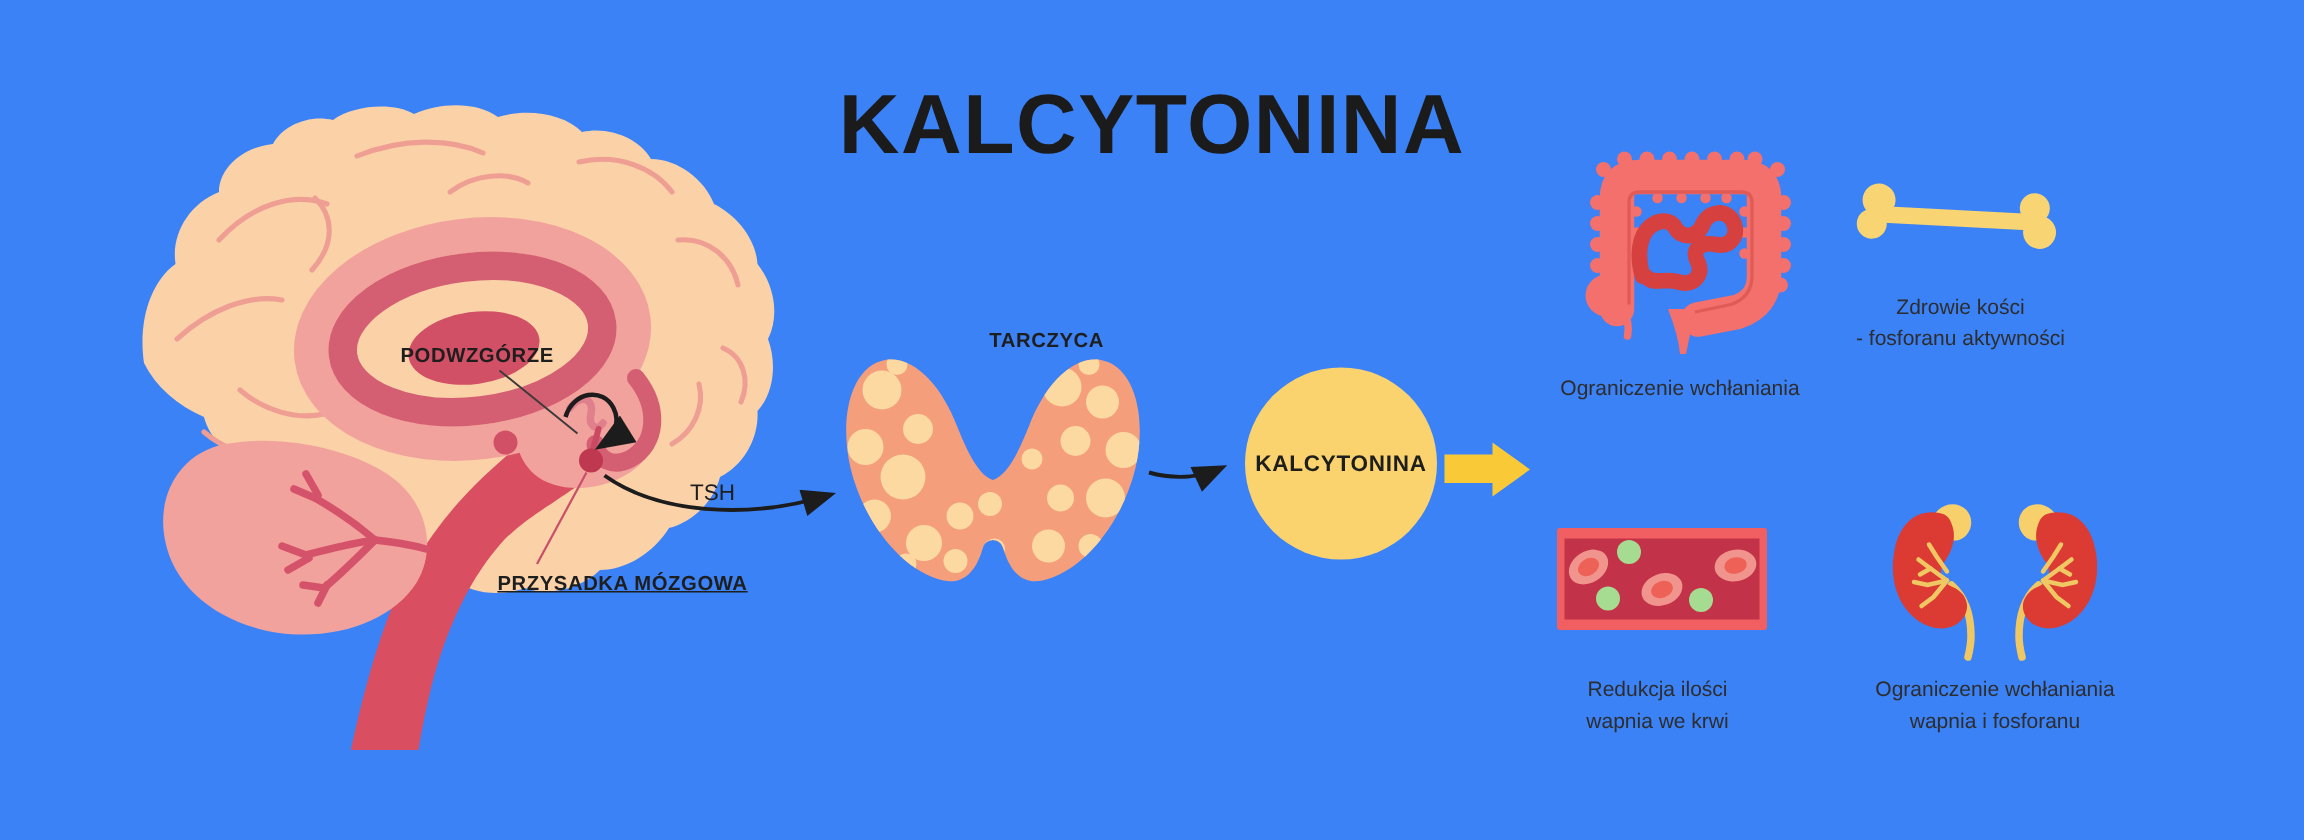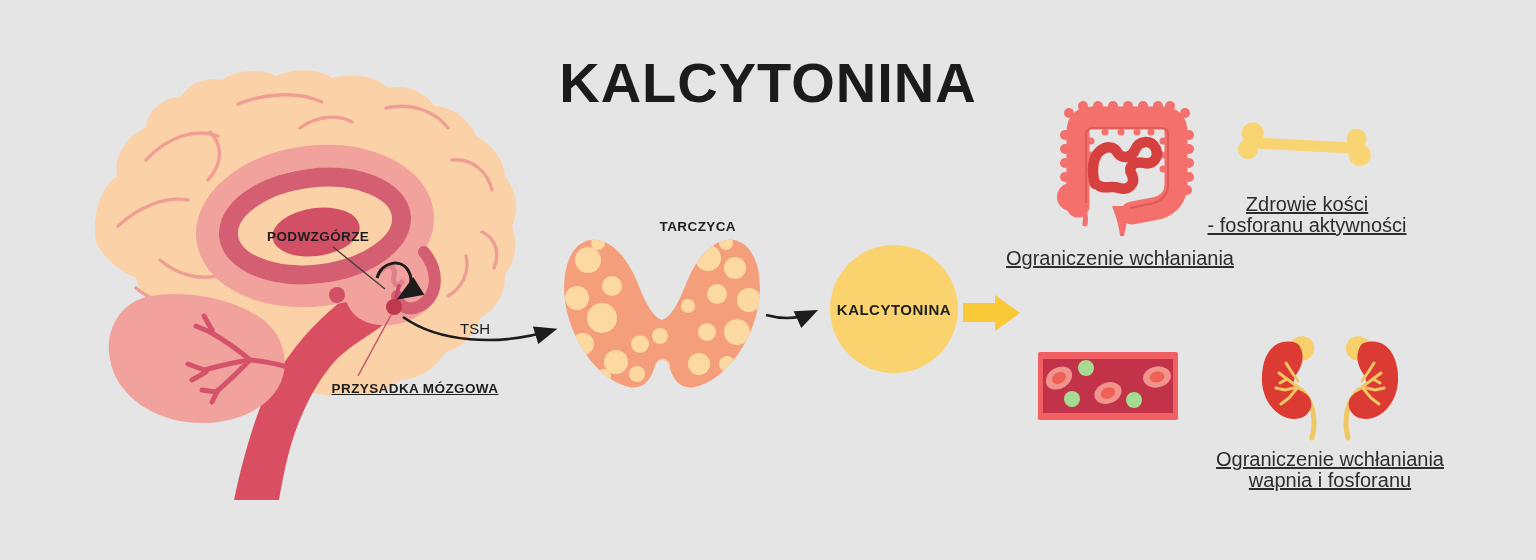--- a/index.html
+++ b/index.html
@@ -1,30 +1,30 @@
 <!DOCTYPE html>
 <html><head>
 <meta charset="utf-8">
 <style>
   html,body{margin:0;padding:0;background:#ffffff;}
   .stage{
-    position:relative;width:1536px;height:560px;background:#e5e5e5;
+    position:relative;width:1536px;height:560px;background:#3b82f6;
     font-family:"Liberation Sans", sans-serif;overflow:hidden;
   }
   .abs{position:absolute;}
   .title{
     left:0;top:50px;width:1536px;text-align:center;
     font-size:56px;font-weight:700;letter-spacing:1px;color:#1b1b1b;
   }
   .tag{
     font-size:13.5px;font-weight:700;letter-spacing:.4px;color:#1e1e1e;white-space:nowrap;
   }
   .tsh-tag{font-size:15px;font-weight:400;color:#1e1e1e;}
   .caption{
-    width:240px;text-align:center;font-size:20px;line-height:21px;color:#2d2d2d;text-decoration:underline;
+    width:240px;text-align:center;font-size:14px;line-height:21px;color:#2d2d2d;
   }
   .caption span{display:block;}
   .hormone-circle{
     left:830px;top:245px;width:128px;height:128px;border-radius:50%;
     background:#FAD36E;display:flex;align-items:center;justify-content:center;
     font-size:15px;font-weight:700;letter-spacing:.5px;color:#1e1e1e;
   }
   svg{display:block;}
 </style>
 </head>
@@ -243,20 +243,24 @@
         <ellipse cx="1157" cy="377" rx="14" ry="10.5" fill="#F2948E"></ellipse>
         <ellipse cx="1157" cy="377" rx="7.5" ry="5.5" fill="#ED6156"></ellipse>
       </g>
     </g>
     <g fill="#A6DC92">
       <circle cx="1086" cy="368" r="8"></circle>
         <circle cx="1072" cy="399" r="8"></circle>
         <circle cx="1134" cy="400" r="8"></circle>
     </g>
   </svg>
+  <div class="abs caption" style="left:985px;top:449px;">
+    <span>Redukcja ilości</span>
+    <span>wapnia we krwi</span>
+  </div>
 
   <svg class="abs" style="left:1258px;top:332px;" width="140" height="110" viewBox="1258 332 140 110">
     <g>
       <path fill="#F7CF6B" d="M1288,346 C1292,336 1304,333 1311,340 C1317,347 1314,357 1306,360 C1298,362 1290,356 1288,350 Z"></path>
       <path fill="none" stroke="#F0C863" stroke-width="5" stroke-linecap="round" d="M1301,390 C1310,398 1314,410 1314,424 C1314,430 1313,434 1312,438"></path>
       <path fill="#DC3B33" d="M1293,342 C1277,339 1266,350 1263,367 C1259,387 1266,405 1279,414
             C1291,422 1305,420 1310,410 C1314,402 1309,394 1301,391 C1294,388 1292,381 1296,375
             C1301,368 1304,360 1302,352 C1300,345 1298,343 1293,342 Z"></path>
       <g fill="none" stroke="#F0C863" stroke-width="3" stroke-linecap="round">
         <path d="M1298,387 L1287,379 L1279,373"></path>

